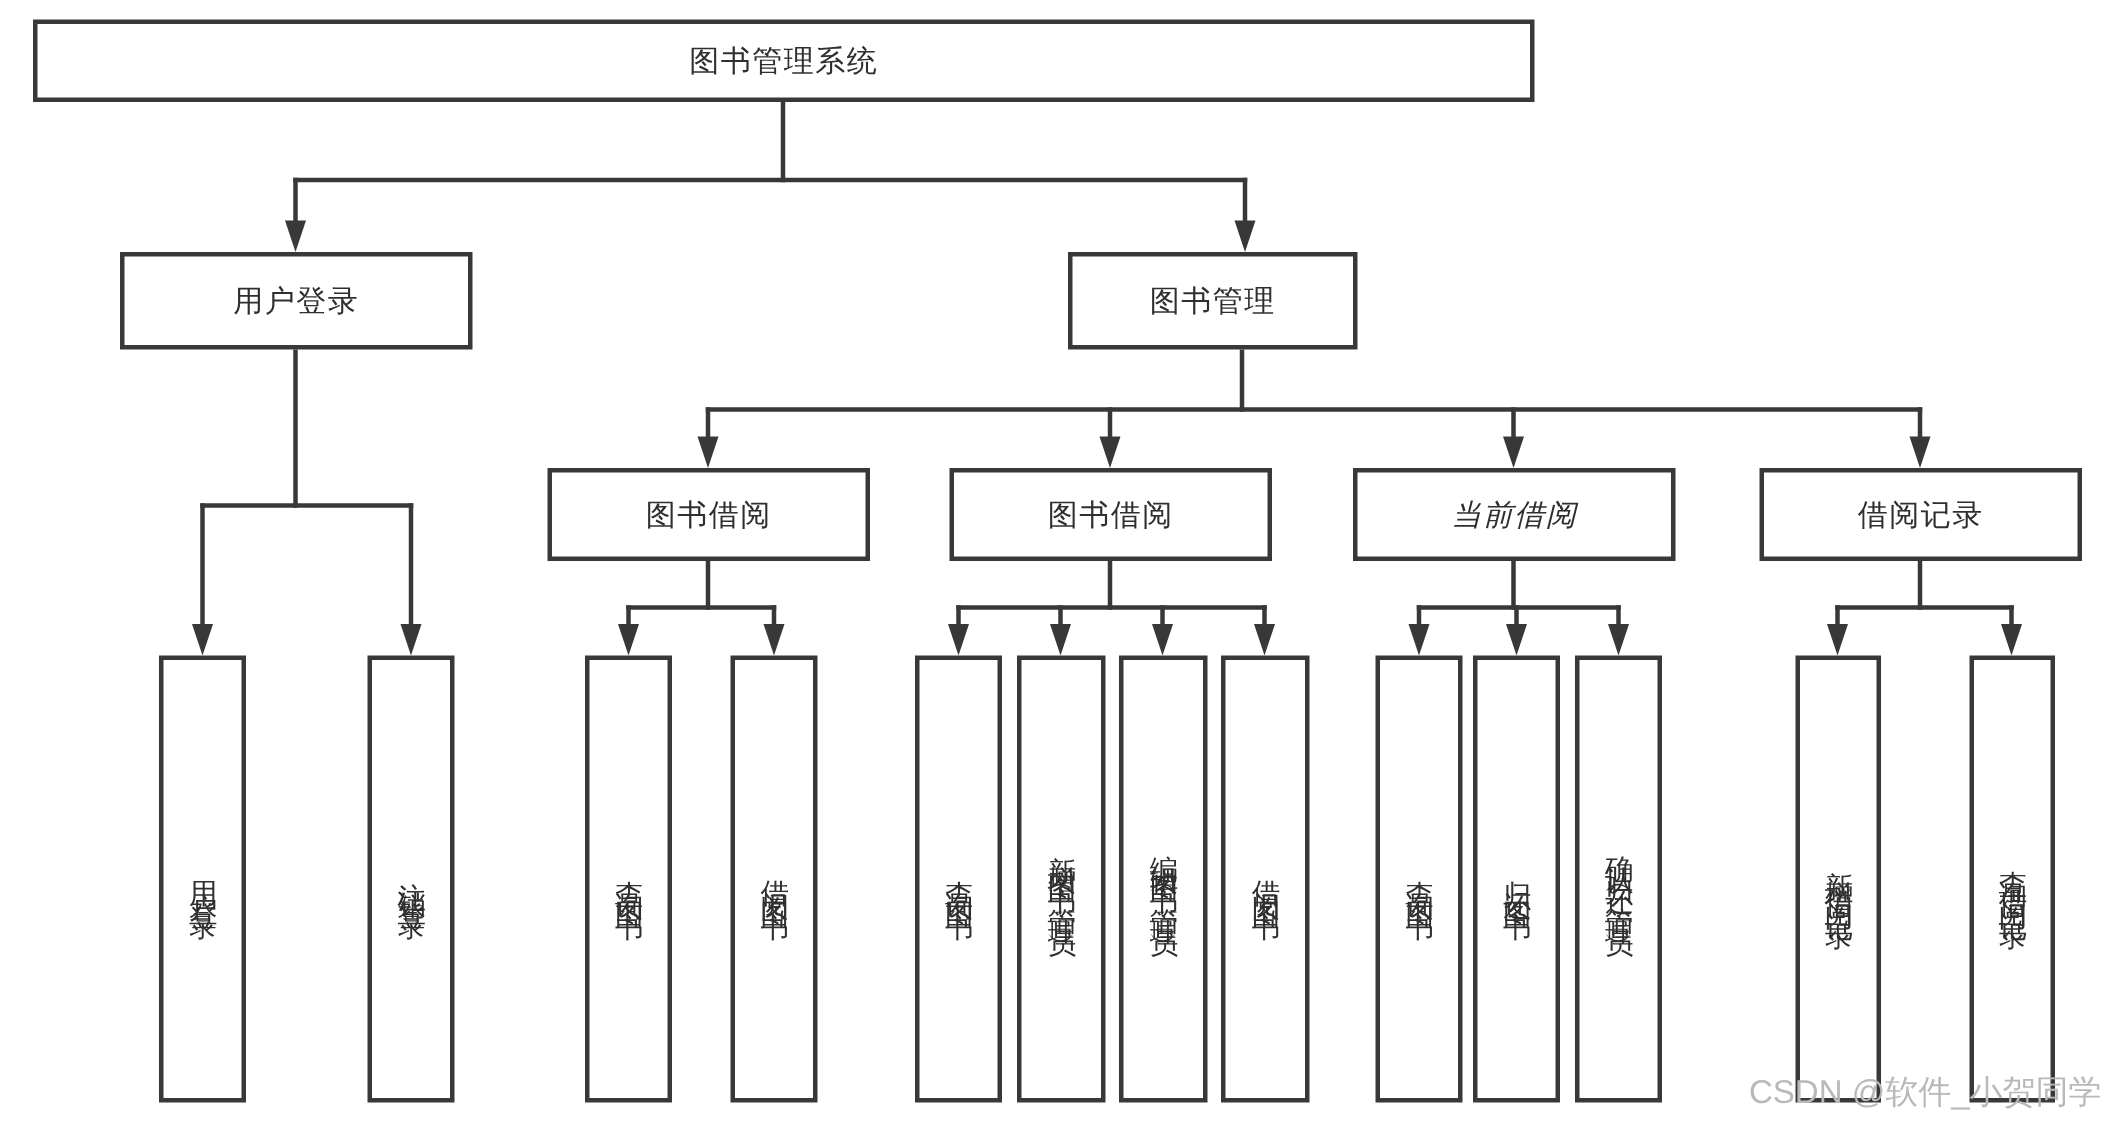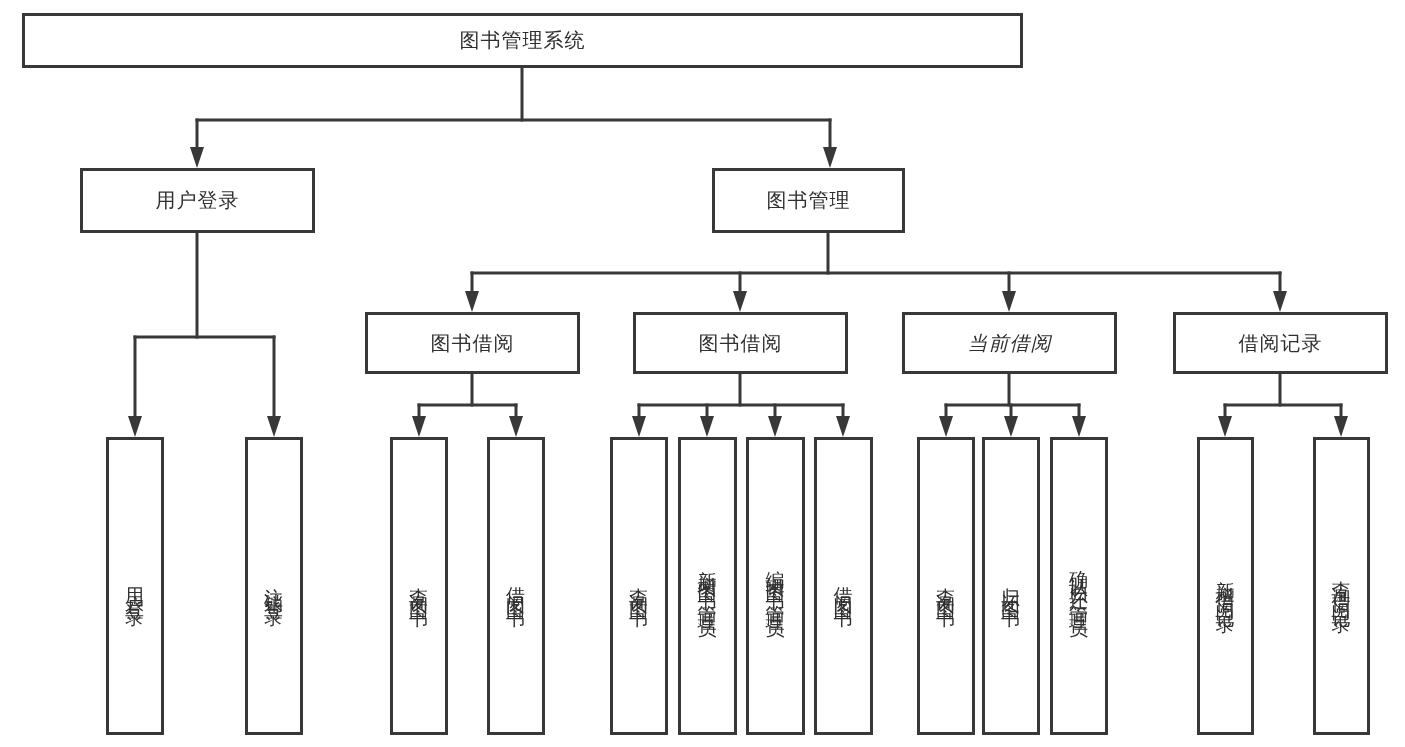--- a/index.html
+++ b/index.html
@@ -163,13 +163,14 @@
       <div class="node v" style="left: 1050px; top: 437px; width: 58px; height: 298px;">
         <span>确认归还（管理员）</span>
       </div>
       <div class="node v" style="left: 1197px; top: 437px; width: 57px; height: 298px;">
         <span>新增借阅记录</span>
       </div>
       <div class="node v" style="left: 1313px; top: 437px; width: 57px; height: 298px;">
         <span>查询借阅记录</span>
       </div>
     </div>
+  <div id="watermark">CSDN @软件_小贺同学</div>
 </div>
 
 </body></html>

